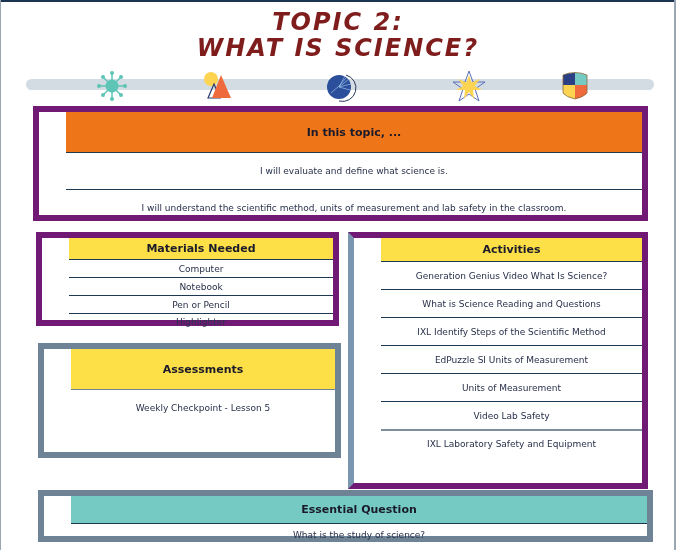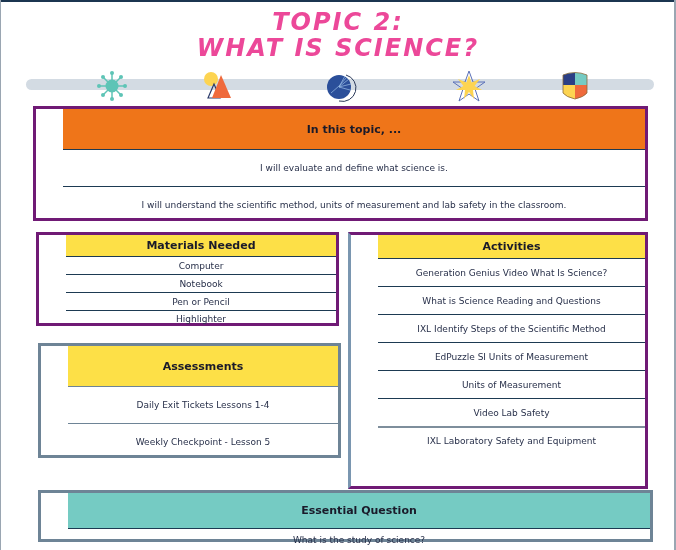--- a/index.html
+++ b/index.html
@@ -4,27 +4,27 @@
   <style>
     * { box-sizing: border-box; margin: 0; padding: 0; }
     html, body { width: 676px; height: 550px; overflow: hidden; background: #ffffff; }
     body { position: relative; font-family: "Liberation Sans", sans-serif; color: #1e2a44; }
     .top-border { position: absolute; left: 0; top: 0; width: 676px; height: 2px; background: #1b3550; }
     .left-border { position: absolute; left: 0; top: 0; width: 1px; height: 550px; background: #9aa6b2; }
     .right-border { position: absolute; right: 0; top: 0; width: 2px; height: 550px; background: #9aa6b2; }
 
     .title { position: absolute; left: 0; top: 9px; width: 676px; text-align: center;
       font-family: "DejaVu Sans", sans-serif; font-weight: bold; font-style: italic;
-      color: #ec4899; font-size: 24px; line-height: 26px; letter-spacing: 2px; }
+      color: #7f1d1d; font-size: 24px; line-height: 26px; letter-spacing: 2px; }
 
     .track { position: absolute; left: 26px; top: 79px; width: 628px; height: 11px;
       background: #d3dbe3; border-radius: 6px; }
     .icon { position: absolute; }
 
-    .box { position: absolute; border: 3px solid #701a75; background: #fff; padding-left: 27px; }
+    .box { position: absolute; border: 6px solid #701a75; background: #fff; padding-left: 27px; }
     .cell { display: flex; align-items: center; justify-content: center; text-align: left;
       font-family: "DejaVu Sans", sans-serif; font-size: 9px; color: #28304a; border-top: 1px solid #1d3a52; }
     .hdr { display: flex; align-items: center; justify-content: center;
       font-family: "DejaVu Sans", sans-serif; font-weight: bold; font-size: 11px; color: #1a1a2a; }
     .orange { background: #ef7519; }
     .yellow { background: #fde047; }
     .teal { background: #75cbc3; }
   </style>
 </head>
 <body>
@@ -104,31 +104,30 @@
 <div class="box" style="left:36px;top:232px;width:303px;height:94px;">
   <div class="hdr yellow" style="height:21px;">Materials Needed</div>
   <div class="cell" style="height:18px;">Computer</div>
   <div class="cell" style="height:18px;">Notebook</div>
   <div class="cell" style="height:18px;">Pen or Pencil</div>
   <div class="cell" style="height:17px;">Highlighter</div>
 </div>
 
 <div class="box" style="left:38px;top:343px;width:303px;height:115px;border-color:#6e8496;">
   <div class="hdr yellow" style="height:40px;">Assessments</div>
-  <div class="cell" style="height:37px;border-color:#6e8496;">Daily Exit Tickets Lessons 1-4</div>
   <div class="cell" style="height:36px;border-color:#6e8496;">Weekly Checkpoint - Lesson 5</div>
 </div>
 
 <div class="box" style="left:348px;top:232px;width:300px;height:257px;border-left-color:#7a96b0;">
   <div class="hdr yellow" style="height:23px;">Activities</div>
   <div class="cell" style="height:28px;">Generation Genius Video What Is Science?</div>
   <div class="cell" style="height:28px;">What is Science Reading and Questions</div>
   <div class="cell" style="height:28px;">IXL Identify Steps of the Scientific Method</div>
   <div class="cell" style="height:28px;">EdPuzzle SI Units of Measurement</div>
   <div class="cell" style="height:28px;">Units of Measurement</div>
   <div class="cell" style="height:28px;">Video Lab Safety</div>
   <div class="cell" style="height:28px;border-top-color:#7e8e9c;border-top-width:2px;">IXL Laboratory Safety and Equipment</div>
 </div>
 
 <div class="box" style="left:38px;top:490px;width:615px;height:52px;border-color:#6e8496;">
-  <div class="hdr teal" style="height:35px;">Essential Question</div>
+  <div class="hdr teal" style="height:27px;">Essential Question</div>
   <div class="cell" style="height:23px;">What is the study of science?</div>
 </div>
 
 </body></html>

